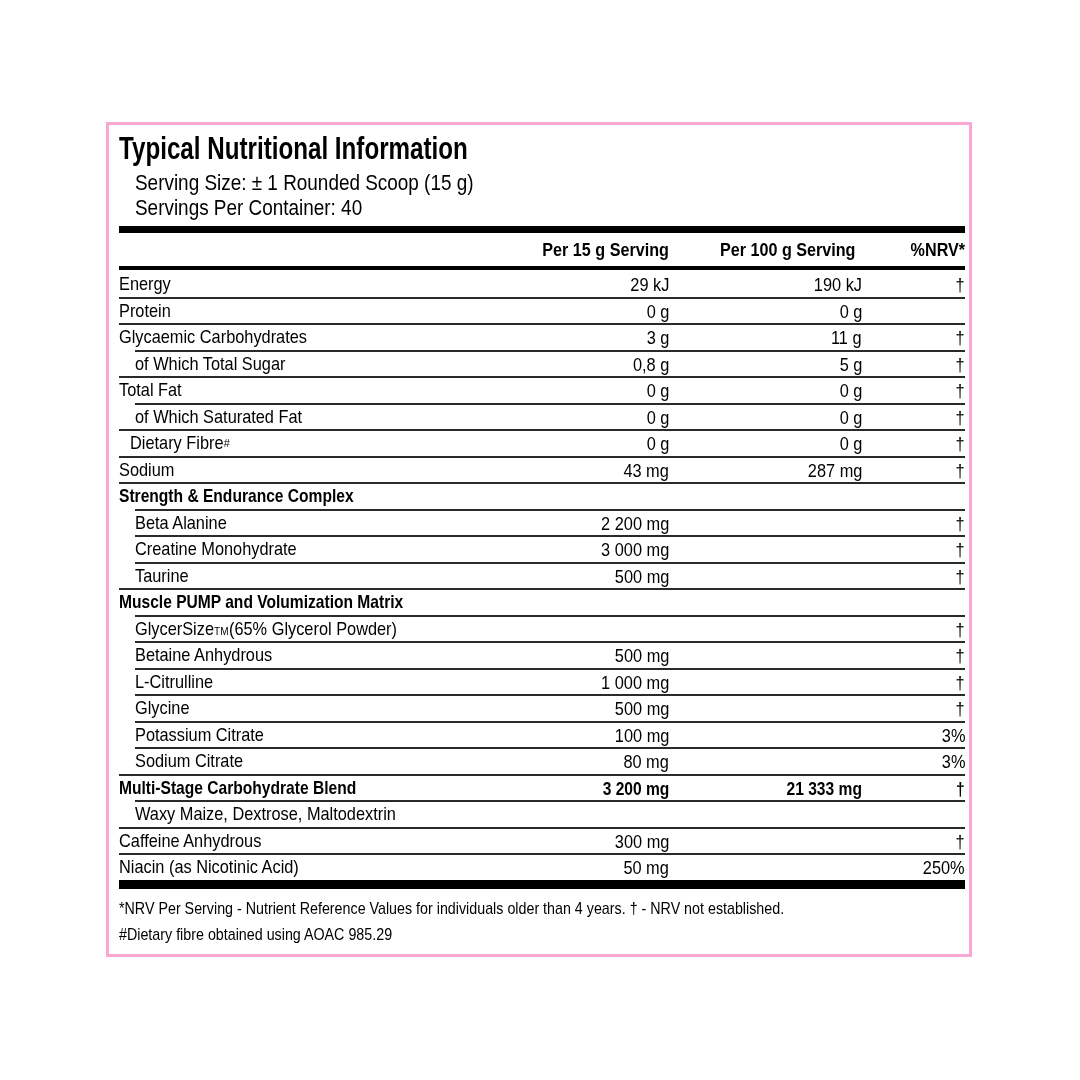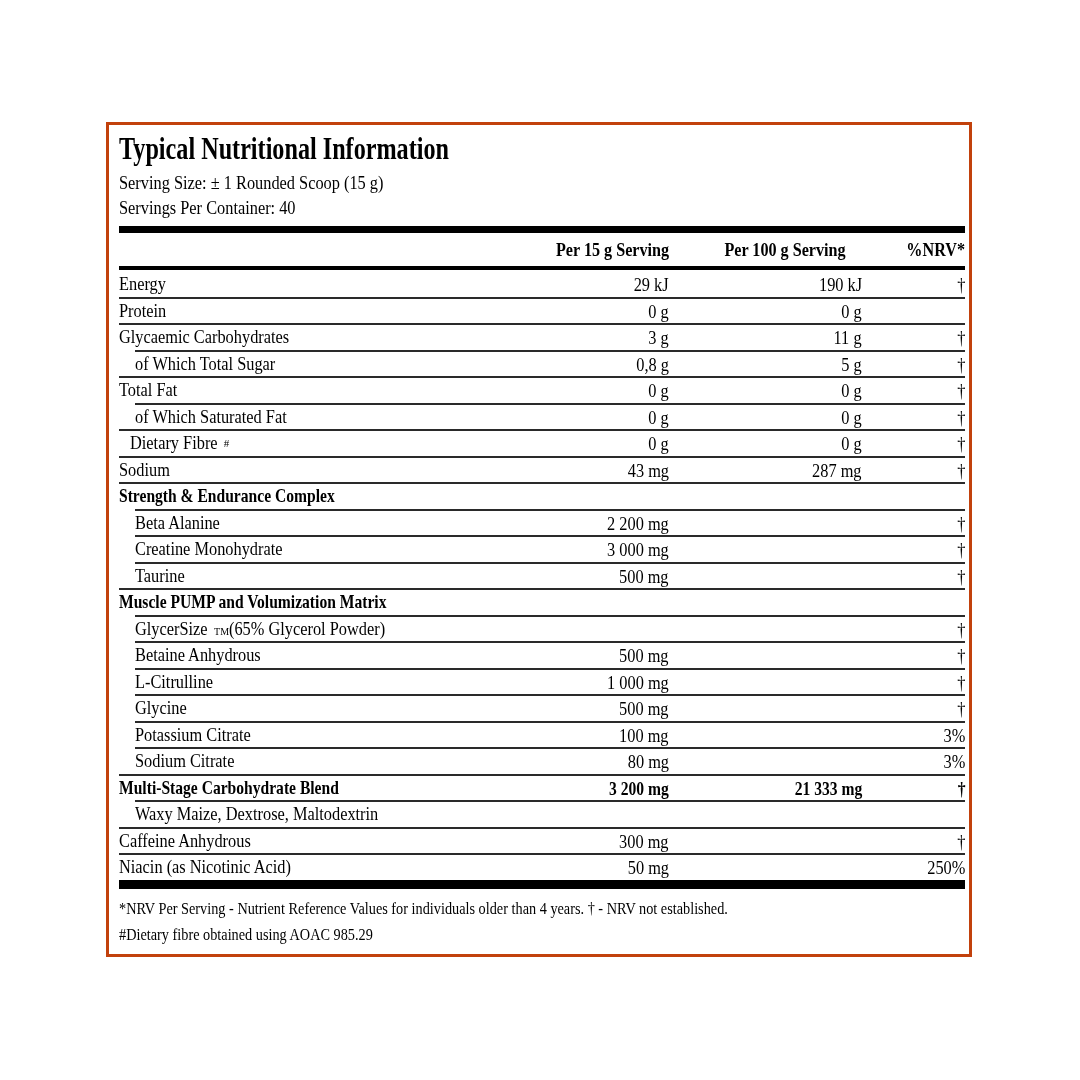--- a/index.html
+++ b/index.html
@@ -14,23 +14,22 @@
     font-family: "Liberation Sans", sans-serif;
     color: #000;
     overflow: hidden;
   }
   .panel {
     position: absolute;
     left: 106px;
     top: 122px;
     width: 860px;
     height: 829px;
-    border: 3px solid #c2410c;
+    border: 3px solid #f9a8d4;
     box-sizing: content-box;
-    font-family: Liberation Serif, serif;
   }
   .inner {
     position: absolute;
     left: 10px;
     top: 0;
     width: 846px;
   }
   .cond {
     display: inline-block;
     transform-origin: left center;
@@ -42,22 +41,22 @@
     position: absolute;
     left: 0;
     top: 6px;
     font-weight: bold;
     font-size: 31px;
     line-height: 36px;
   }
   .title .cond { transform: scaleX(0.78); }
   .sub {
     position: absolute;
-    left: 0;
-    font-size: 19px;
+    left: 16px;
+    font-size: 22px;
     line-height: 22px;
   }
   .sub .cond { transform: scaleX(0.86); }
   .sub1 { top: 47px; }
   .sub2 { top: 72px; }
 
   .bar-thick {
     position: absolute;
     left: 0;
     width: 846px;
@@ -76,21 +75,21 @@
     font-weight: bold;
     font-size: 19px;
   }
   .col {
     position: absolute;
     text-align: right;
     line-height: 33px;
   }
   .head-row .cond { transform: scaleX(0.85); }
   .c1 { right: 296px; width: 220px; }
-  .c2 { right: 91px; width: 200px; text-align: center; }
+  .c2 { right: 110px; width: 200px; }
   .c3 { right: 0; width: 100px; }
 
   .rows {
     position: absolute;
     top: 145px;
     left: 0;
     width: 846px;
   }
   .row {
     position: relative;

